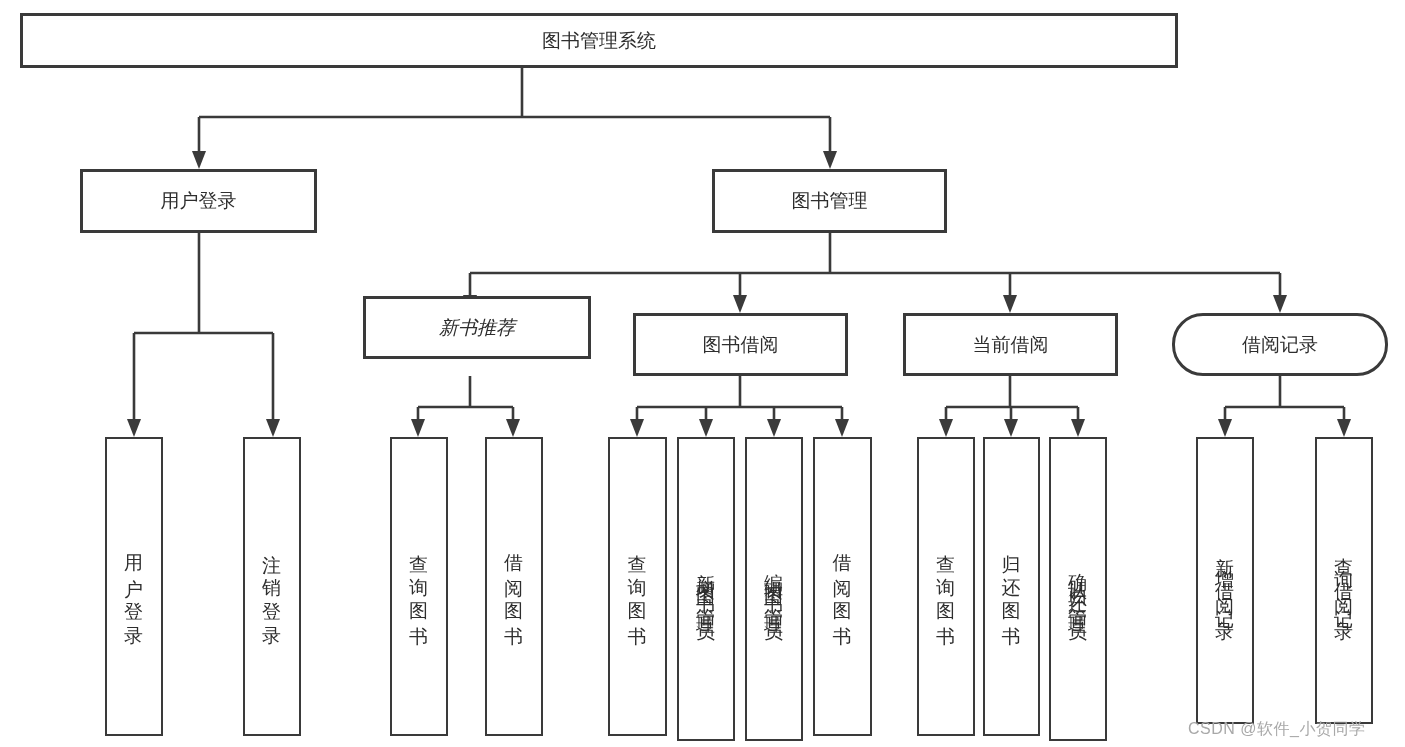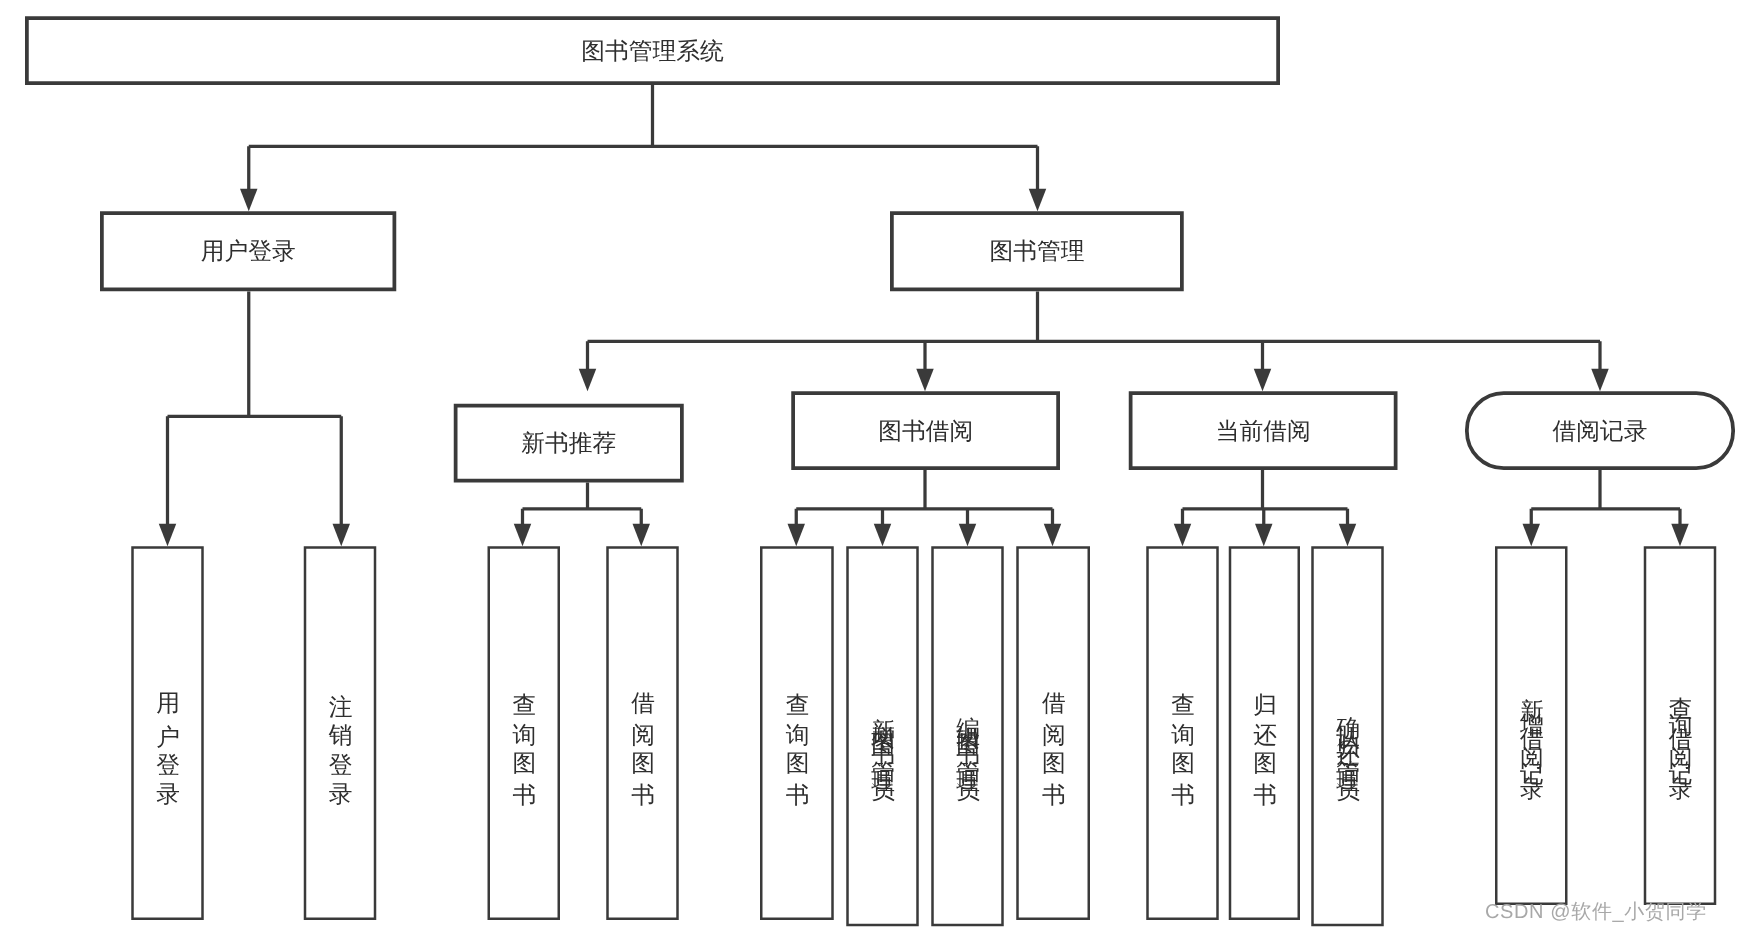--- a/index.html
+++ b/index.html
@@ -23,24 +23,24 @@
     color:var(--text,#2e2e2e);
     font-size:19px;
     z-index:2;
   }
   .leaf{border-width:2.5px;}
   .vt{writing-mode:vertical-rl;line-height:1;}
   .ls4{letter-spacing:24px;}
   .ls6{letter-spacing:13px;}
   .ls9{letter-spacing:7px;}
   
-  .n-root{left:20px;top:13px;width:1004px;height:55px;align-items:center;}
+  .n-root{left:20px;top:13px;width:1158px;height:55px;align-items:center;}
   .n-login{left:80px;top:169px;width:237px;height:64px;}
   .n-mgmt{left:712px;top:169px;width:235px;height:64px;justify-content:center;}
-  .n-rec{left:363px;top:323px;width:184px;height:63px;}
+  .n-rec{left:363px;top:296px;width:228px;height:63px;font-style:italic;}
   .n-borrow{left:633px;top:313px;width:215px;height:63px;}
   .n-current{left:903px;top:313px;width:215px;height:63px;text-align:right;}
   .n-record{left:1172px;top:313px;width:216px;height:63px;border-radius:31px;}
   .n-leaf-login{left:105px;top:437px;width:58px;height:299px;}
   .n-leaf-logout{left:243px;top:437px;width:58px;height:299px;}
   .n-rec-query{left:390px;top:437px;width:58px;height:299px;}
   .n-rec-borrow{left:485px;top:437px;width:58px;height:299px;}
   .n-bor-query{left:608px;top:437px;width:59px;height:299px;}
   .n-bor-add{left:677px;top:437px;width:58px;height:304px;}
   .n-bor-edit{left:745px;top:437px;width:58px;height:304px;}

